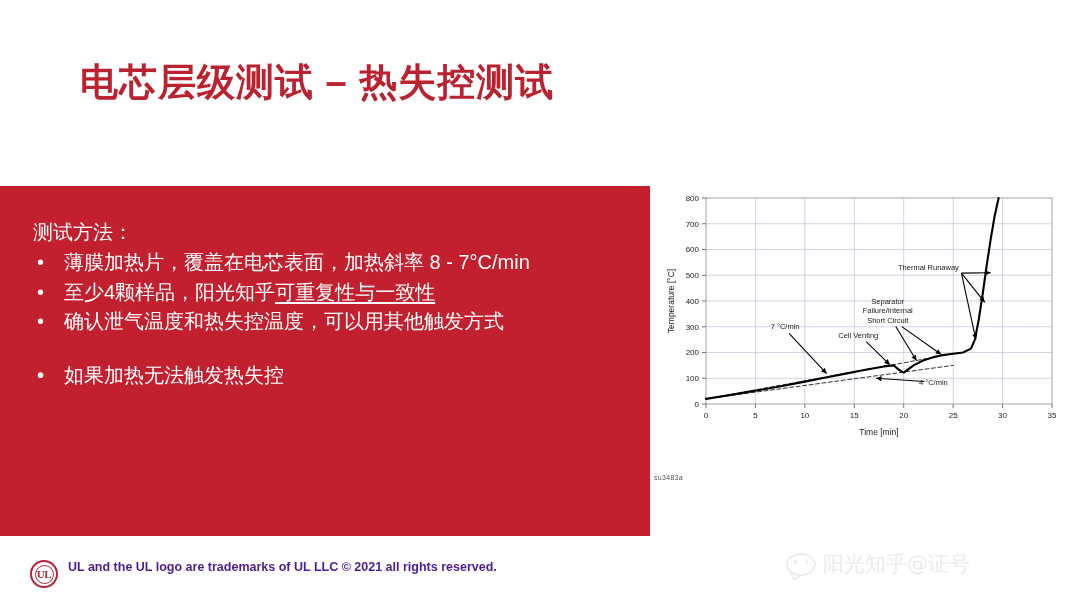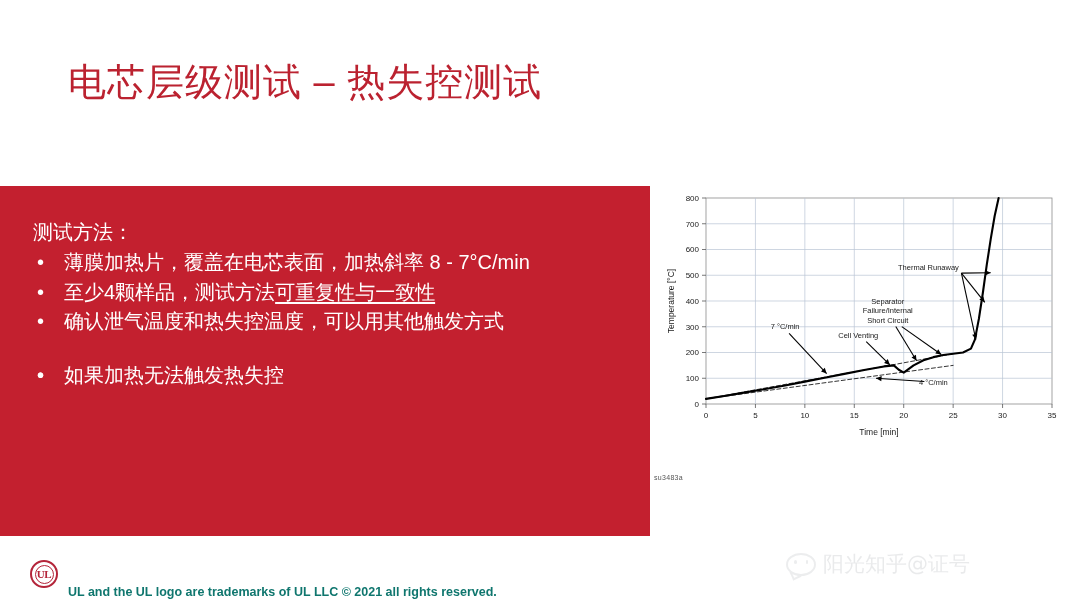--- a/index.html
+++ b/index.html
@@ -5,22 +5,22 @@
   html,body{margin:0;padding:0;}
   body{
     width:1080px;height:608px;position:relative;overflow:hidden;
     background:#ffffff;
     font-family:"Liberation Sans","DejaVu Sans",sans-serif;
   }
   .slide{position:absolute;inset:0;background:#fff;}
 
   
   .title{
-    position:absolute;left:68px;top:57px;
-    font-size:38px;font-weight:400;color:#bb2230;
+    position:absolute;left:80px;top:57px;
+    font-size:38px;font-weight:700;color:#bb2230;
     letter-spacing:1px;white-space:nowrap;
   }
 
   
   .red-panel{
     position:absolute;left:0;top:186px;width:650px;height:411px;
     background:#c3202f;
   }
   .panel-inner{position:absolute;left:33px;top:33px;right:8px;}
   .heading{
@@ -60,22 +60,22 @@
     position:absolute;left:2.5px;top:2.5px;right:2.5px;bottom:2.5px;
     border:1.5px solid #b4253a;border-radius:50%;
   }
   .ul-logo .ul-text{
     position:absolute;inset:0;display:flex;align-items:center;justify-content:center;
     font-size:11px;font-weight:700;color:#b4253a;font-family:"Liberation Serif",serif;
     letter-spacing:-.5px;
     border-radius:11px;
   }
   .footer-text{
-    position:absolute;left:68px;top:585px;
-    font-size:12.5px;color:#0f766e;font-weight:600;white-space:nowrap;
+    position:absolute;left:68px;top:560px;
+    font-size:12.5px;color:#4c1d95;font-weight:600;white-space:nowrap;
   }
 
   
   .watermark{
     position:absolute;left:786px;top:550px;
     display:flex;align-items:center;gap:7px;
     opacity:.30;filter:blur(.25px);
     color:#b9bcc0;font-size:21px;font-weight:500;white-space:nowrap;
     font-family:"DejaVu Sans",sans-serif;
   }
@@ -102,21 +102,21 @@
     <div class="panel-inner">
 
       <div class="heading">测试方法：</div>
       <ul class="bullets">
         <li>
           <span class="dot">•</span>
           <span>薄膜加热片，覆盖在电芯表面，加热斜率 8 - 7°C/min</span>
         </li>
         <li>
           <span class="dot">•</span>
-          <span>至少4颗样品，测试方法</span><span class="u">可重复性与一致性</span>
+          <span>至少4颗样品，阳光知乎</span><span class="u">可重复性与一致性</span>
         </li>
         <li>
           <span class="dot">•</span>
           <span>确认泄气温度和热失控温度，可以用其他触发方式</span>
         </li>
       </ul>
 
       <div class="gap"></div>
 
       <ul class="bullets">

